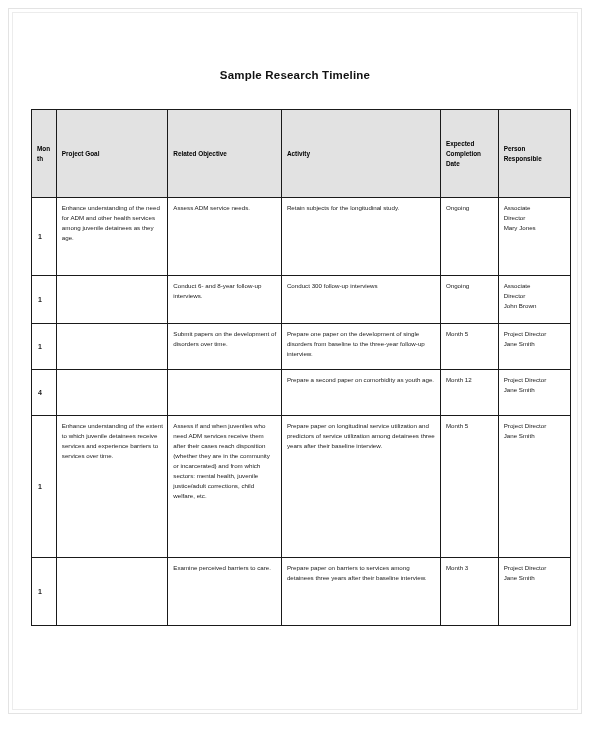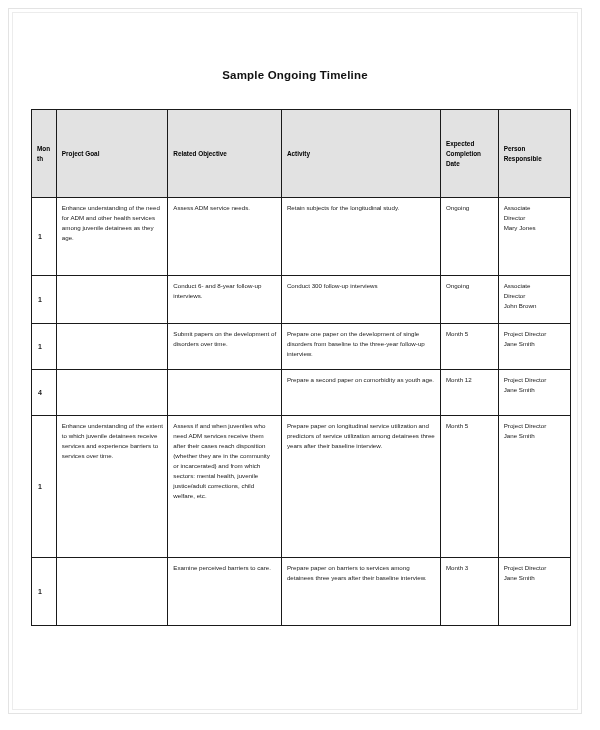--- a/index.html
+++ b/index.html
@@ -106,21 +106,21 @@
   .r4 { height: 46px; }
   .r5 { height: 142px; }
   .r6 { height: 68px; }
 </style>
 </head>
 <body>
 
 <div class="page">
   <div class="page-inner"></div>
 
-  <div class="doc-title">Sample Ongoing Timeline</div>
+  <div class="doc-title">Sample Research Timeline</div>
 
   <table class="timeline-table">
     <colgroup>
       <col class="col-month">
       <col class="col-goal">
       <col class="col-objective">
       <col class="col-activity">
       <col class="col-date">
       <col class="col-person">
     </colgroup>

